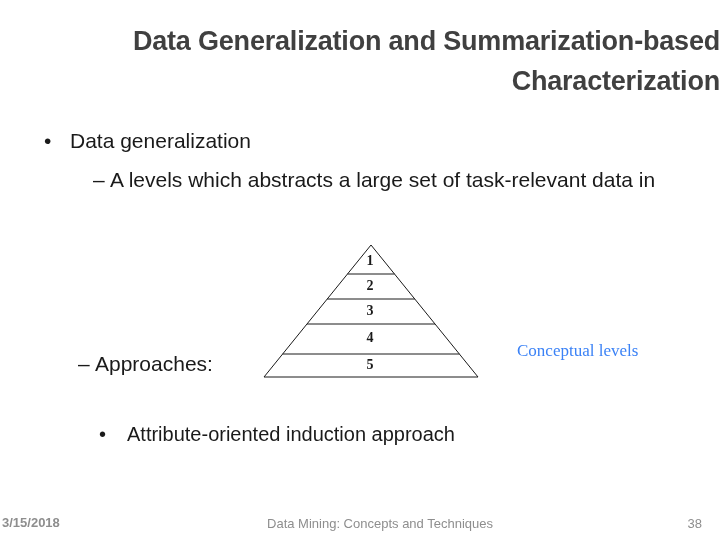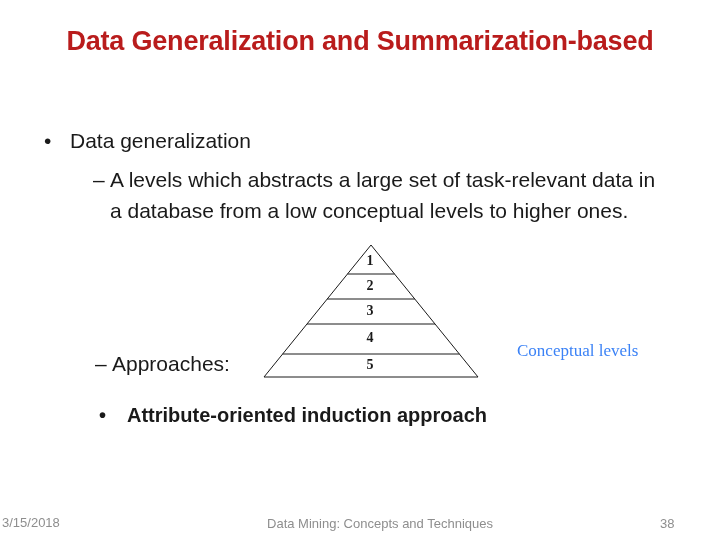--- a/index.html
+++ b/index.html
@@ -14,25 +14,25 @@
     background: #ffffff;
     overflow: hidden;
     font-family: "Liberation Sans", sans-serif;
     color: #1a1a1a;
   }
   .title {
     position: absolute;
     top: 21px;
     left: 0;
     width: 720px;
-    text-align: center;
+    text-align: right;
     font-size: 27px;
     font-weight: bold;
     line-height: 40px;
-    color: #b91c1c;
+    color: #404040;
     letter-spacing: -0.2px;
   }
   .row {
     position: absolute;
     white-space: nowrap;
     font-size: 21px;
     line-height: 26px;
   }
   .row .marker {
     display: inline-block;
@@ -77,67 +77,67 @@
     top: 341px;
     font-family: "Liberation Serif", serif;
     font-size: 17px;
     color: #3b82f6;
   }
   .footer-item {
     position: absolute;
     font-size: 13px;
     color: #8e8e8e;
   }
-  .footer-date { left: 2px; top: 515px; }
+  .footer-date { left: 2px; top: 515px; font-weight: bold; }
   .footer-center { left: 260px; top: 516px; width: 240px; text-align: center; }
-  .footer-page { left: 660px; top: 516px; width: 42px; }
+  .footer-page { left: 660px; top: 516px; width: 42px; text-align: right; }
 </style>
 </head>
 <body>
 
 <div class="slide">
 
   <div class="title">
     <div>Data Generalization and Summarization-based</div>
+    <div>Characterization</div>
   </div>
 
   <div class="row" style="left:44px; top:128px;">
     <span class="marker m-l1">•</span><span>Data generalization</span>
   </div>
 
   <div class="row" style="left:93px; top:164px;">
     <span class="marker m-l2 sub-text">–</span><span class="stack">
       <div class="sub-text">A levels which abstracts a large set of task-relevant data in</div>
-      <div class="sub-text">a database from a low conceptual levels to higher ones.</div>
     </span>
   </div>
 
   <div class="pyramid">
     <svg width="230" height="140" viewBox="0 0 230 140">
       <polygon points="116,5 223,137 9,137" fill="none" stroke="#1a1a1a" stroke-width="1"></polygon>
       <line x1="92.5" y1="34" x2="139.5" y2="34" stroke="#1a1a1a" stroke-width="1"></line>
       <line x1="72.2" y1="59" x2="159.8" y2="59" stroke="#1a1a1a" stroke-width="1"></line>
       <line x1="52" y1="84" x2="180" y2="84" stroke="#1a1a1a" stroke-width="1"></line>
       <line x1="27.6" y1="114" x2="204.4" y2="114" stroke="#1a1a1a" stroke-width="1"></line>
     </svg>
     <div class="pyr-level" style="top:13px;">1</div>
     <div class="pyr-level" style="top:38px;">2</div>
     <div class="pyr-level" style="top:63px;">3</div>
     <div class="pyr-level" style="top:90px;">4</div>
     <div class="pyr-level" style="top:117px;">5</div>
   </div>
 
   <div class="pyr-caption">Conceptual levels</div>
 
-  <div class="row" style="left:95px; top:351px;">
+  <div class="row" style="left:78px; top:351px;">
     <span class="marker m-l2">–</span><span>Approaches:</span>
   </div>
 
 
-  <div class="row l3" style="left:99px; top:402px;font-weight:bold;">
+  <div class="row l3" style="left:99px; top:421px;">
     <span class="marker m-l3">•</span><span>Attribute-oriented induction approach</span>
   </div>
 
   <div class="footer-item footer-date">3/15/2018</div>
   <div class="footer-item footer-center">Data Mining: Concepts and Techniques</div>
   <div class="footer-item footer-page">38</div>
 
 </div>
 
 </body></html>

